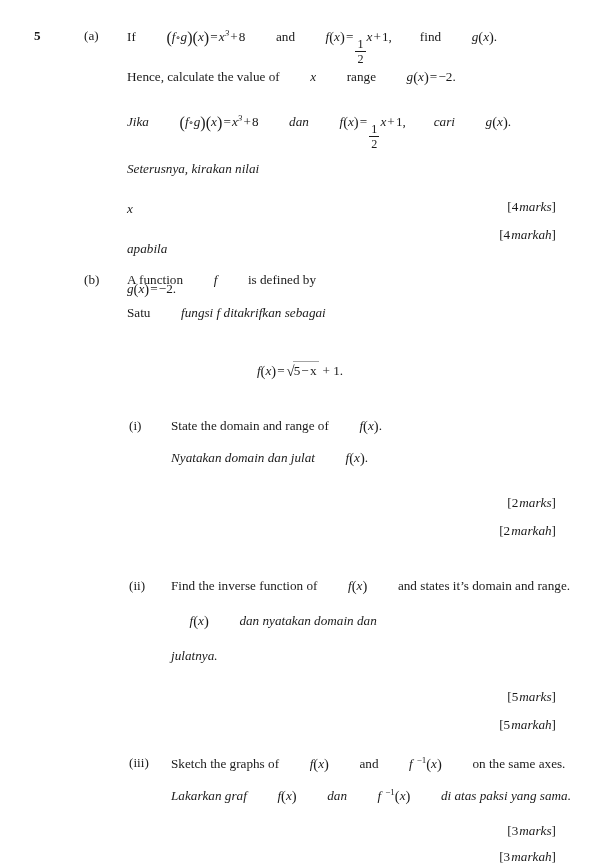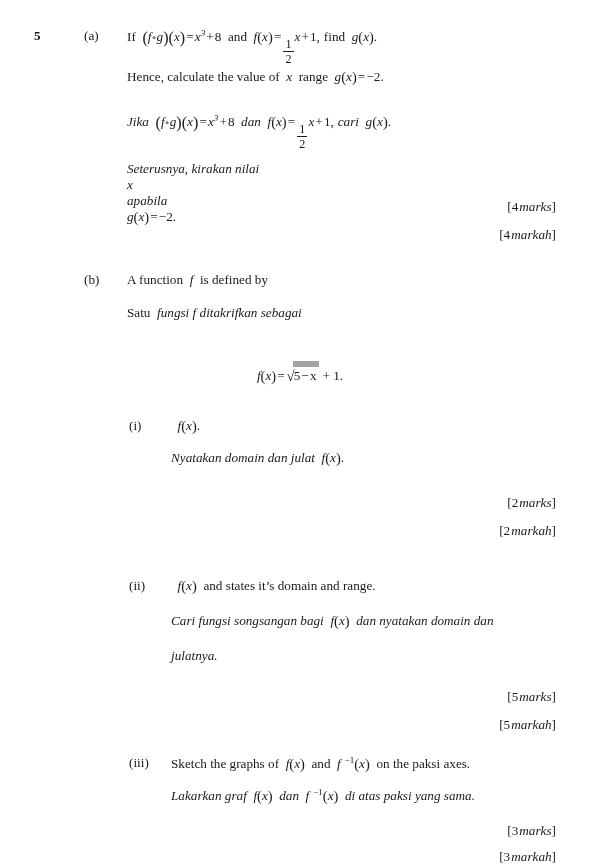--- a/index.html
+++ b/index.html
@@ -21,20 +21,21 @@
     position: absolute;
     inset: 0;
   }
 
   
   .row {
     position: absolute;
     display: flex;
     align-items: baseline;
     white-space: nowrap;
+    gap: 12px;
   }
   .qnum {
     position: absolute;
     left: 34px;
     font-weight: bold;
   }
   .lbl-a   { position: absolute; left: 84px; }
   .lbl-rom { position: absolute; left: 129px; }
 
   .txt-a   { position: absolute; left: 127px; }
@@ -115,21 +116,21 @@
     padding-left: 0.06em;
     vertical-align: -0.02em;
   }
   .sqrt > .radical {
     font-style: normal;
     font-size: 1.12em;
     vertical-align: -0.055em;
   }
   .sqrt > .rad-body {
     display: inline-block;
-    border-top: 6px solid #a3a3a3;
+    border-top: 1px solid #a3a3a3;
     padding: 1px 2px 0 1px;
     margin-left: -2px;
   }
 
   .sp { display: inline-block; width: 0.3em; }
   .sp2 { display: inline-block; width: 0.5em; }
 </style>
 </head>
 <body>
 
@@ -215,44 +216,45 @@
       <span class="sp2"></span>
       <span>is defined by</span>
   </div>
 
   <div class="center-eq" style="top:361px;">
     <span class="math"><span>f</span><span class="mparen">(</span><span>x</span><span class="mparen">)</span><span class="op"> = </span><span class="sqrt"><span class="radical">√</span><span class="rad-body"><span class="num">5</span><span class="op"> − </span><span>x</span></span></span><span class="sp"></span><span class="op">+ 1.</span></span>
   </div>
 
   <div class="lbl-rom" style="top:418px;">(i)</div>
   <div class="txt-rom row" style="top:418px;">
+    <span>State the domain and range of</span>
       <span class="sp2"></span>
       <span class="math"><span>f</span><span class="mparen">(</span><span>x</span><span class="mparen">)</span><span class="op">.</span></span>
   </div>
   <div class="txt-rom row it" style="top:450px;">
     <span>Nyatakan domain dan julat</span>
       <span class="sp2"></span>
       <span class="math"><span>f</span><span class="mparen">(</span><span>x</span><span class="mparen">)</span><span class="op">.</span></span>
   </div>
   <div class="marks" style="top:495px;">
     <span class="up">[</span><span class="up">2</span> <i>marks</i><span class="up">]</span>
   </div>
   <div class="marks" style="top:523px;text-align:right;">
     <span class="up">[</span><span class="up">2</span> <i>markah</i><span class="up">]</span>
   </div>
 
   <div class="lbl-rom" style="top:578px;">(ii)</div>
   <div class="txt-rom row" style="top:578px;">
+    <span>Find the inverse function of</span>
       <span class="sp2"></span>
       <span class="math"><span>f</span><span class="mparen">(</span><span>x</span><span class="mparen">)</span></span>
       <span class="sp2"></span>
       <span>and states it’s domain and range.</span>
   </div>
   <div class="txt-rom row it" style="top:613px;">
-    <span>Cari fungsi songsangan bagi</span>
       <span class="sp2"></span>
       <span class="math"><span>f</span><span class="mparen">(</span><span>x</span><span class="mparen">)</span></span>
       <span class="sp2"></span>
       <span>dan nyatakan domain dan</span>
   </div>
   <div class="txt-rom row it" style="top:648px;">
     <span>julatnya.</span>
   </div>
   <div class="marks" style="top:689px;">
     <span class="up">[</span><span class="up">5</span> <i>marks</i><span class="up">]</span>
@@ -264,21 +266,21 @@
   <div class="lbl-rom" style="top:755px;">(iii)</div>
   <div class="txt-rom row" style="top:755px;">
     <span>Sketch the graphs of</span>
       <span class="sp2"></span>
       <span class="math"><span>f</span><span class="mparen">(</span><span>x</span><span class="mparen">)</span></span>
       <span class="sp2"></span>
       <span>and</span>
       <span class="sp2"></span>
       <span class="math"><span>f</span><span class="sp"></span><span class="sup-up">−1</span><span class="mparen">(</span><span>x</span><span class="mparen">)</span></span>
       <span class="sp2"></span>
-      <span>on the paksi axes.</span>
+      <span>on the same axes.</span>
   </div>
   <div class="txt-rom row it" style="top:787px;">
     <span>Lakarkan graf</span>
       <span class="sp2"></span>
       <span class="math"><span>f</span><span class="mparen">(</span><span>x</span><span class="mparen">)</span></span>
       <span class="sp2"></span>
       <span>dan</span>
       <span class="sp2"></span>
       <span class="math"><span>f</span><span class="sp"></span><span class="sup-up">−1</span><span class="mparen">(</span><span>x</span><span class="mparen">)</span></span>
       <span class="sp2"></span>

